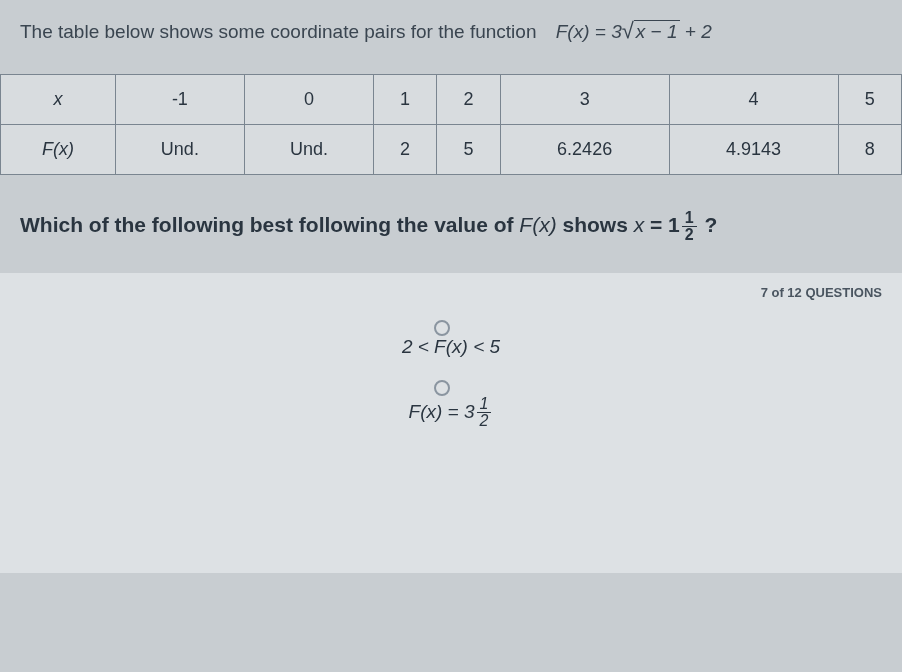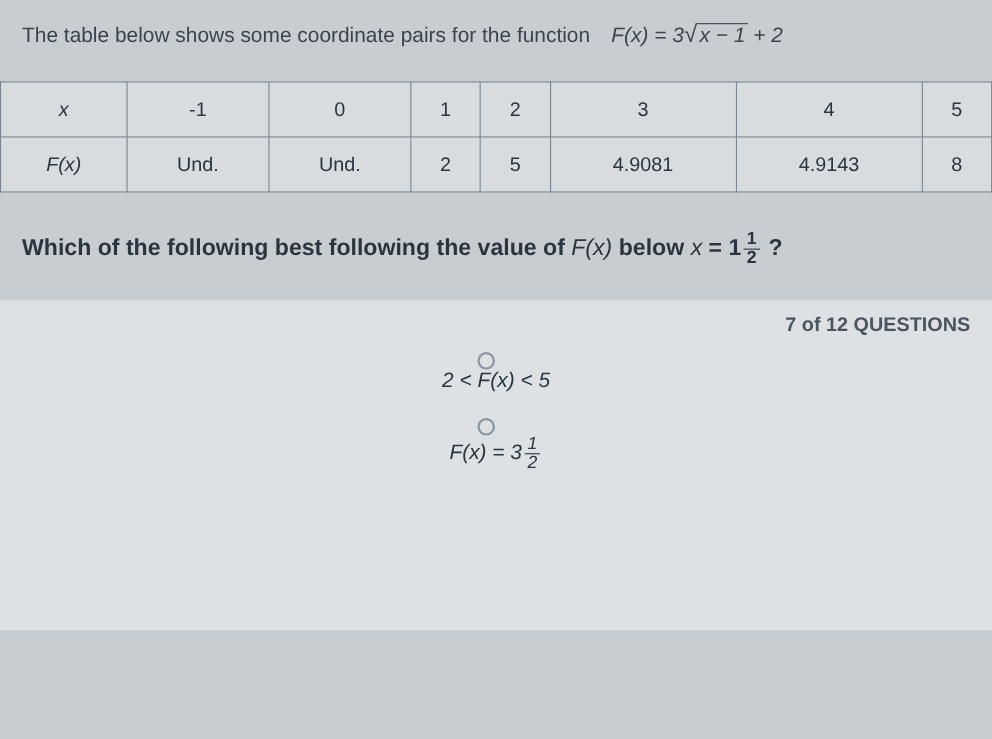--- a/index.html
+++ b/index.html
@@ -93,21 +93,21 @@
     .answers-section {
       background: #dde1e4;
       padding: 25px 30px 30px 30px;
       height: 300px;
       position: relative;
     }
     .question-counter {
       position: absolute;
       top: 12px;
       right: 20px;
-      font-size: 18px;
+      font-size: 13px;
       color: #4a5560;
       font-weight: bold;
     }
     .answer-option {
       display: flex;
       align-items: center;
       margin: 22px 0;
       flex-direction: column;
     }
     .radio {
@@ -151,30 +151,30 @@
       <td>3</td>
       <td>4</td>
       <td>5</td>
     </tr>
     <tr>
       <td class="fx-label">F(x)</td>
       <td>Und.</td>
       <td>Und.</td>
       <td>2</td>
       <td>5</td>
-      <td>4.9081</td>
+      <td>6.2426</td>
       <td>4.9143</td>
       <td>8</td>
     </tr>
   </tbody>
     </table>
 </div>
 
 <div class="question-section">
-  <span>Which of the following </span><span class="italic">best</span><span> following the value of </span><span class="fx">F(x)</span><span> below </span>
+  <span>Which of the following </span><span class="italic">best</span><span> following the value of </span><span class="fx">F(x)</span><span> shows </span>
   <span class="fx">x</span><span> = 1</span><span class="fraction"><span class="num">1</span><span class="den">2</span></span><span> ?</span>
 </div>
 
 <div class="answers-section">
   <div class="question-counter">7 of 12 QUESTIONS</div>
 
   <div class="answer-option">
     <div class="radio"></div>
     <div class="answer-text">2 &lt; F(x) &lt; 5</div>
   </div>

